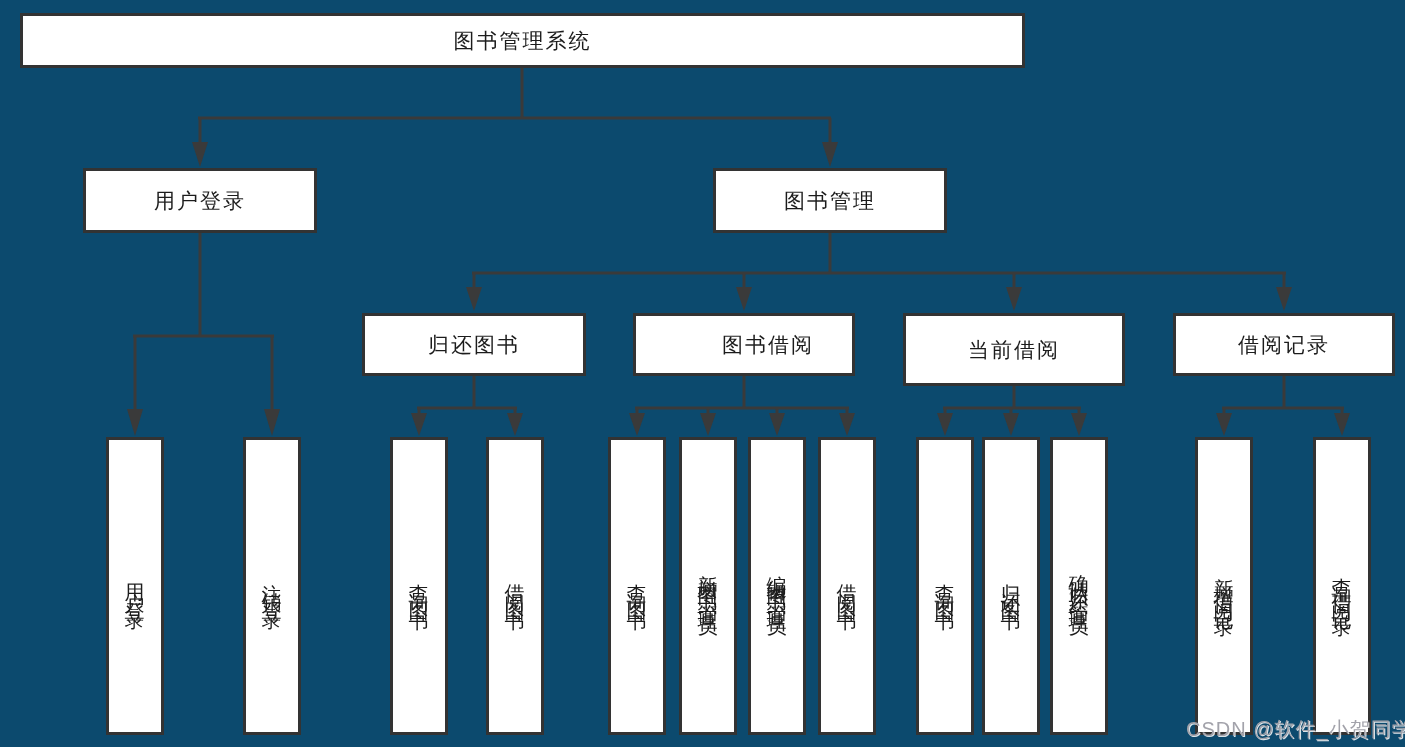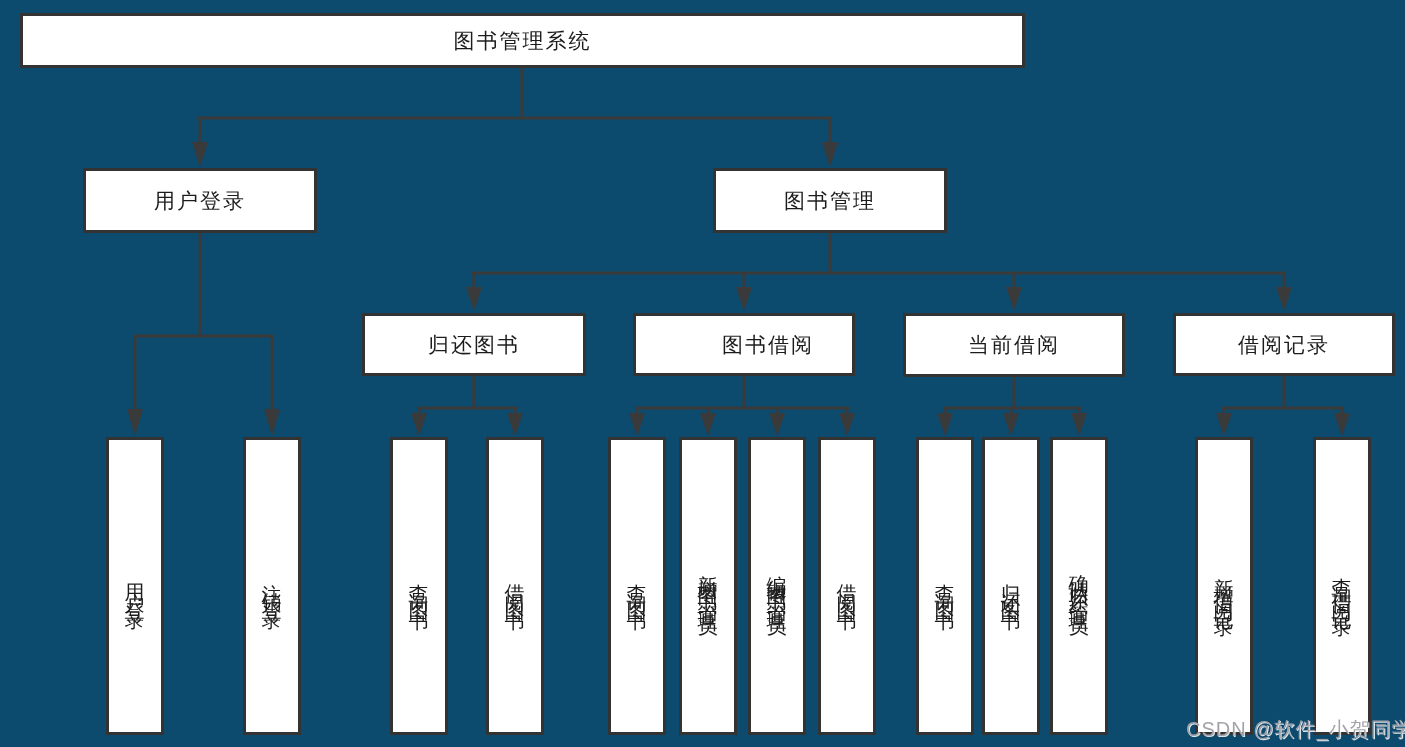--- a/index.html
+++ b/index.html
@@ -73,21 +73,21 @@
     </g>
   </svg>
 
   <div class="node" style="left:20px;top:13px;width:1005px;height:55px;">图书管理系统</div>
 
   <div class="node" style="left:83px;top:168px;width:234px;height:65px;">用户登录</div>
   <div class="node" style="left:713px;top:168px;width:234px;height:65px;">图书管理</div>
 
   <div class="node" style="left:362px;top:313px;width:224px;height:63px;">归还图书</div>
   <div class="node" style="left:633px;top:313px;width:222px;height:63px;padding-left:48px;">图书借阅</div>
-  <div class="node" style="left:903px;top:313px;width:222px;height:64px;">当前借阅</div>
+  <div class="node" style="left:903px;top:313px;width:222px;height:73px;">当前借阅</div>
   <div class="node" style="left:1173px;top:313px;width:222px;height:63px;">借阅记录</div>
 
   <div class="leaf" style="left:106px;">用户登录</div>
   <div class="leaf" style="left:243px;">注销登录</div>
 
   <div class="leaf" style="left:390px;">查询图书</div>
   <div class="leaf" style="left:486px;">借阅图书</div>
 
   <div class="leaf" style="left:608px;">查询图书</div>
   <div class="leaf" style="left:679px;letter-spacing:6px;">新增图书（管理员）</div>

